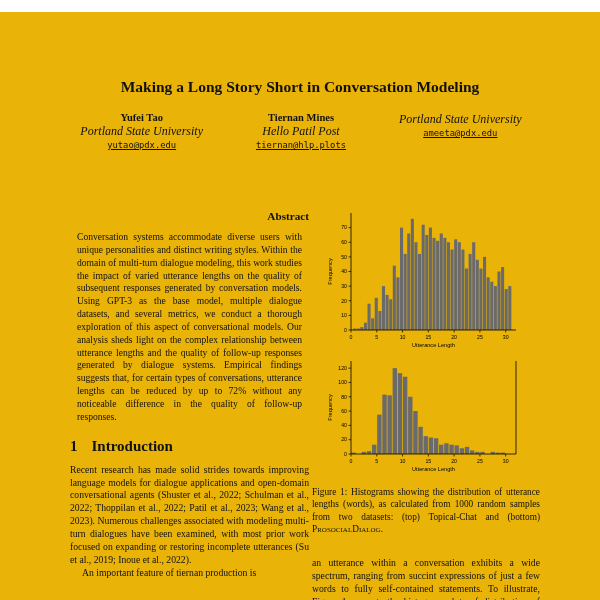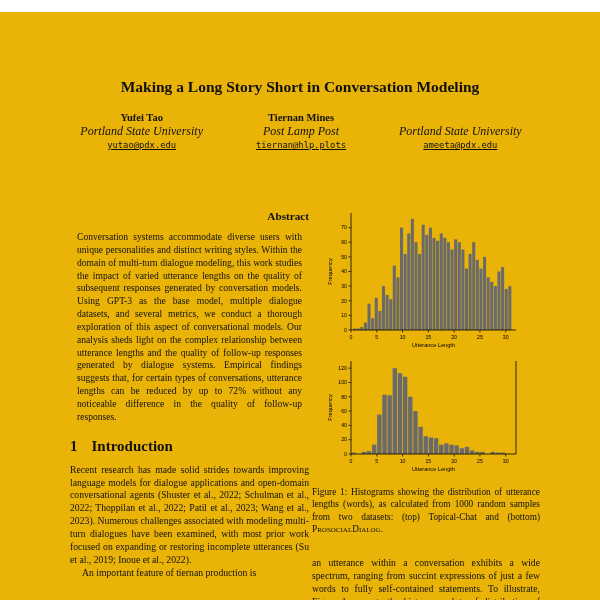--- a/index.html
+++ b/index.html
@@ -19,21 +19,20 @@
     width: 100%;
     text-align: center;
     font-weight: bold;
     font-size: 15.5px;
   }
   .authors {
     position: absolute;
     top: 100px; left: 62px; right: 60px;
     display: flex;
     justify-content: space-between;
-    align-items: flex-end;
   }
   .author { flex: 1; text-align: center; }
   .author .name { font-weight: bold; font-size: 10.5px; margin-bottom: 1px; }
   .author .affil { font-size: 12px; font-style: italic; }
   .author .email { font-size: 8.8px; font-family: "DejaVu Sans Mono", "Liberation Mono", monospace; margin-top: 1px; text-decoration: underline; }
 
   .col-left {
     position: absolute;
     left: 70px; top: 198px;
     width: 239px;
@@ -84,21 +83,21 @@
   <div class="paper-title">Making a Long Story Short in Conversation Modeling</div>
 
   <div class="authors">
     <div class="author">
       <div class="name">Yufei Tao</div>
       <div class="affil">Portland State University</div>
       <div class="email">yutao@pdx.edu</div>
     </div>
     <div class="author">
       <div class="name">Tiernan Mines</div>
-      <div class="affil">Post Lamp Post</div>
+      <div class="affil">Hello Patil Post</div>
       <div class="email">tiernan@hlp.plots</div>
     </div>
     <div class="author">
       <div class="affil">Portland State University</div>
       <div class="email">ameeta@pdx.edu</div>
     </div>
   </div>
 
   <div class="col-left">
     <div class="abstract-heading">Abstract</div>

